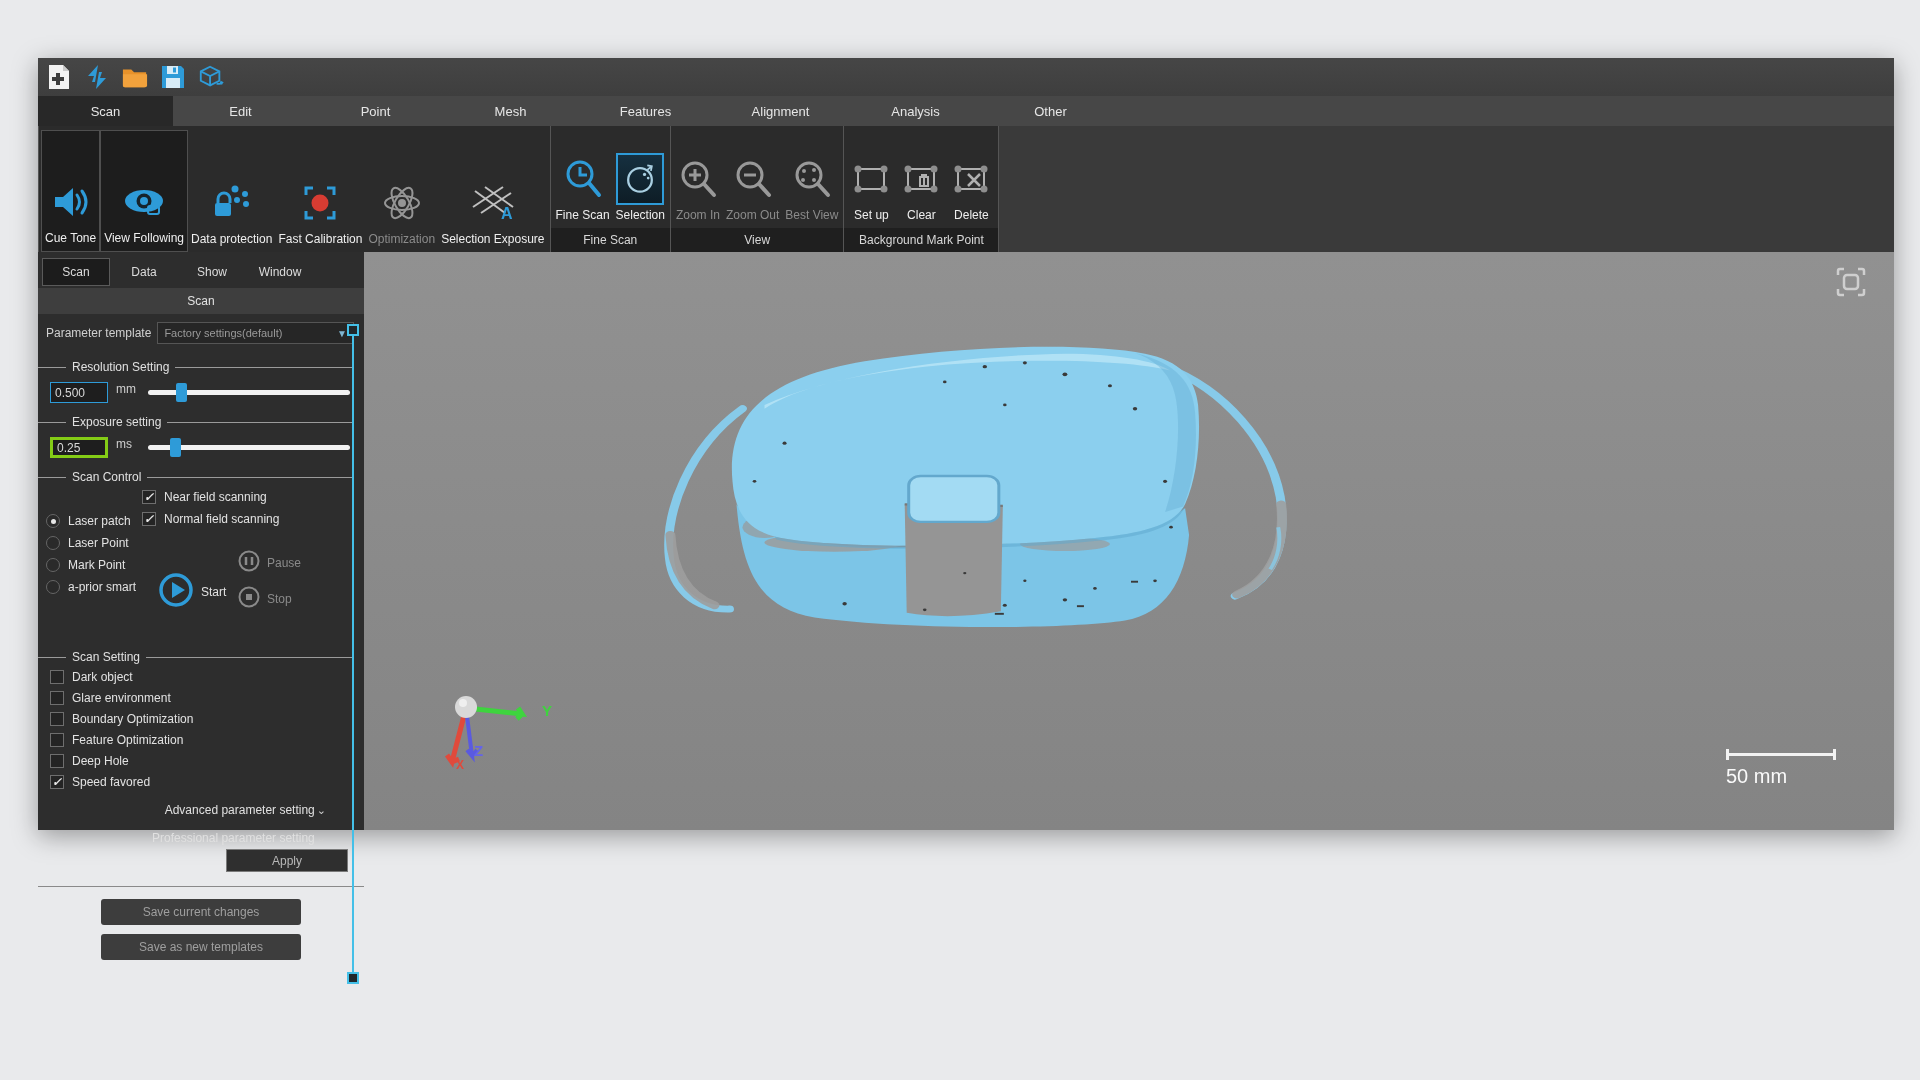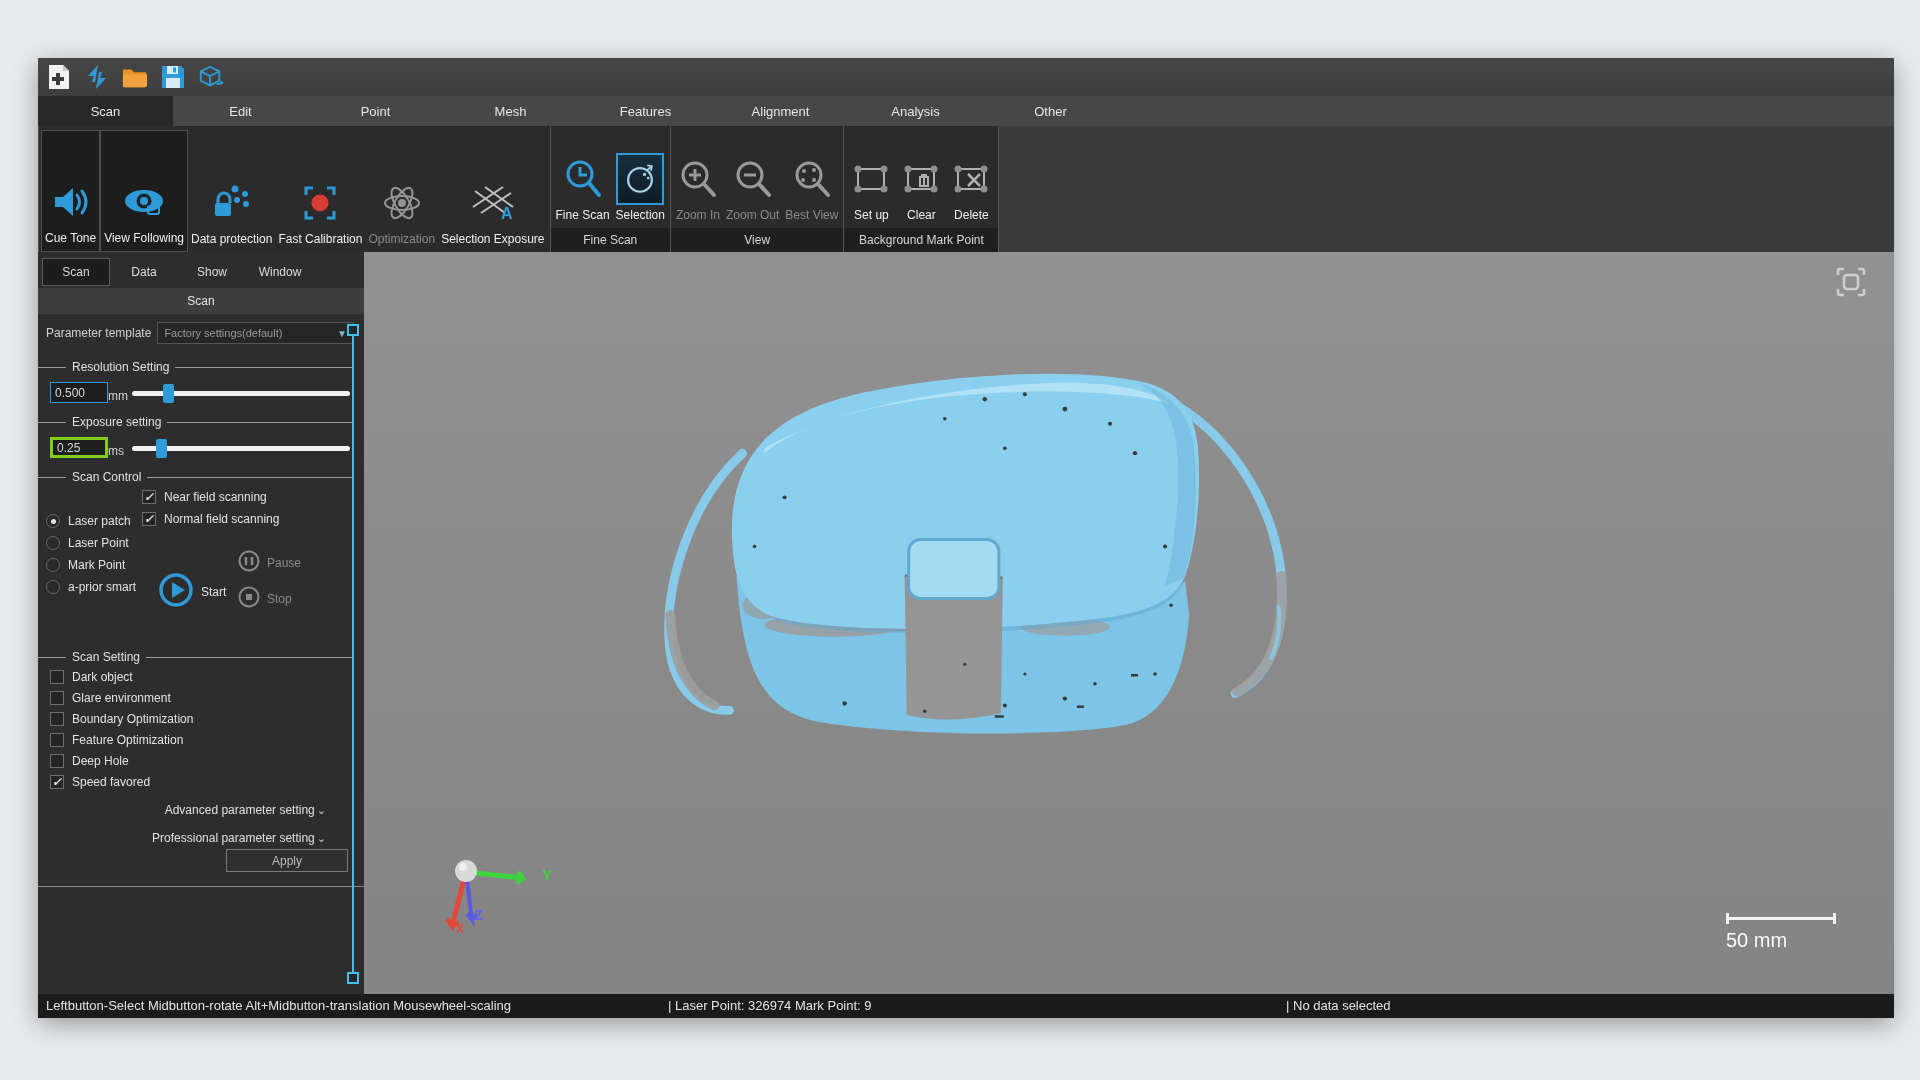--- a/index.html
+++ b/index.html
@@ -1,18 +1,18 @@
 <!DOCTYPE html>
 <html><head>
 <meta charset="utf-8">
 <style>
   * { margin:0; padding:0; box-sizing:border-box; }
   html,body { width:1920px; height:1080px; background:#e9eaec; font-family:"Liberation Sans", sans-serif; overflow:hidden; }
 
-  .app-window { position:absolute; left:38px; top:58px; width:1856px; height:960px;
+  .app-window { position:absolute; left:38px; top:58px; width:1856px; height:772px;
     background:#3c3c3c; box-shadow:0 6px 24px rgba(0,0,0,.35); display:flex; flex-direction:column; }
 
   
   .titlebar { height:38px; background:linear-gradient(#464646,#3e3e3e); display:flex; align-items:center; padding-left:8px; gap:12px; }
   .tb-icon { width:26px; height:26px; display:flex; align-items:center; justify-content:center; cursor:pointer; }
 
   
   .menubar { height:30px; background:#474747; display:flex; }
   .menu-tab { width:135px; color:#e6e6e6; font-size:13px; display:flex; align-items:center; justify-content:center; cursor:pointer; }
   .menu-tab.active { background:#282828; }
@@ -45,21 +45,21 @@
   .combo { flex:1; height:22px; background:#262626; border:1px solid #555; display:flex; align-items:center; padding:0 6px; cursor:pointer; }
   .combo .combo-val { flex:1; font-size:11px; color:#9a9a9a; white-space:nowrap; overflow:hidden; }
   .combo .combo-arrow { color:#7fb6d2; font-size:10px; }
 
   .gtitle { display:flex; align-items:center; margin:10px 10px 6px 0; }
   .tline { border-top:1px solid #9a9a9a; height:0; }
   .tline.short { width:28px; }
   .tline.flex { flex:1; }
   .ttext { font-size:12px; color:#e0e0e0; padding:0 6px; white-space:nowrap; }
 
-  .setting-row { display:flex; align-items:flex-end; gap:0; padding:2px 14px 2px 12px; }
+  .setting-row { display:flex; align-items:flex-start; gap:8px; padding:2px 14px 2px 12px; }
   .val-input { width:58px; height:21px; background:#1e1e1e; border:3px solid #84cc16; color:#d8d8d8; font-size:12px; padding:0 4px; font-family:"Liberation Sans",sans-serif; }
   .val-input.focus { border:1px solid #2e9bd8; }
   .unit { font-size:12px; color:#cfcfcf; width:24px; }
   .slider { position:relative; flex:1; height:20px; cursor:pointer; }
   .slider .track { position:absolute; left:0; right:0; top:8px; height:5px; background:#f2f2f2; border-radius:3px; }
   .slider .handle { position:absolute; top:1px; width:11px; height:19px; background:#2e9bd8; border-radius:2px; }
 
   .scan-control-body { position:relative; height:150px; margin-top:2px; }
   .chk-row { display:flex; align-items:center; gap:8px; cursor:pointer; }
   .chk { width:14px; height:14px; background:#242424; border:1px solid #6e6e6e; display:flex; align-items:center; justify-content:center; flex-shrink:0; }
@@ -519,20 +519,24 @@
       <div class="plink">
         <span>Professional parameter setting</span>
         <span class="chev">⌄</span>
       </div>
       <div class="apply-row">
         <button class="apply-btn">Apply</button>
       </div>
 
       <div class="panel-sep"></div>
 
+      <div class="save-btns">
+        <button class="save-btn">Save current changes</button>
+        <button class="save-btn">Save as new templates</button>
+      </div>
 
       <div class="scroll-indicator">
         <div class="scroll-sq top"></div>
         <div class="scroll-line"></div>
         <div class="scroll-sq bottom"></div>
       </div>
     </div>
 
     <div class="viewport">
 
@@ -612,19 +616,14 @@
       </div>
 
       <div class="scalebar">
         <div class="sbar"></div>
         <div class="slabel">50 mm</div>
       </div>
 
     </div>
   </div>
 
-  <div class="statusbar">
-    <span class="status-item status-hints">Leftbutton-Select Midbutton-rotate Alt+Midbutton-translation Mousewheel-scaling</span>
-    <span class="status-item status-counts">| Laser Point: 326974 Mark Point: 9</span>
-    <span class="status-item status-selection">| No data selected</span>
-  </div>
 
 </div>
 
 </body></html>

